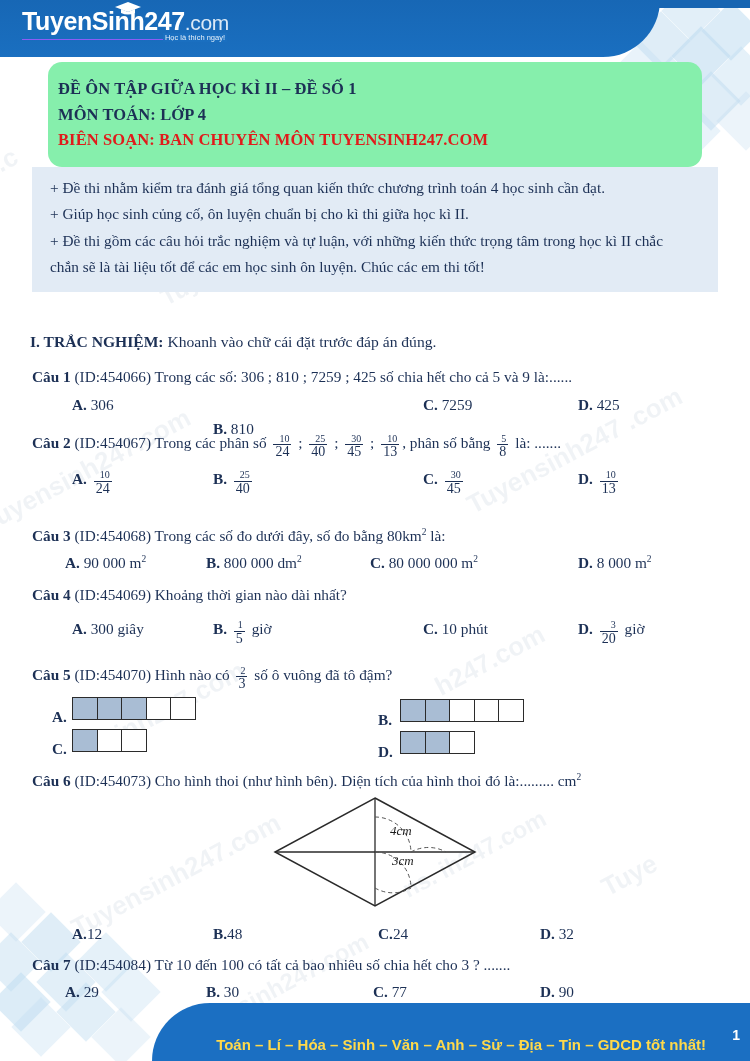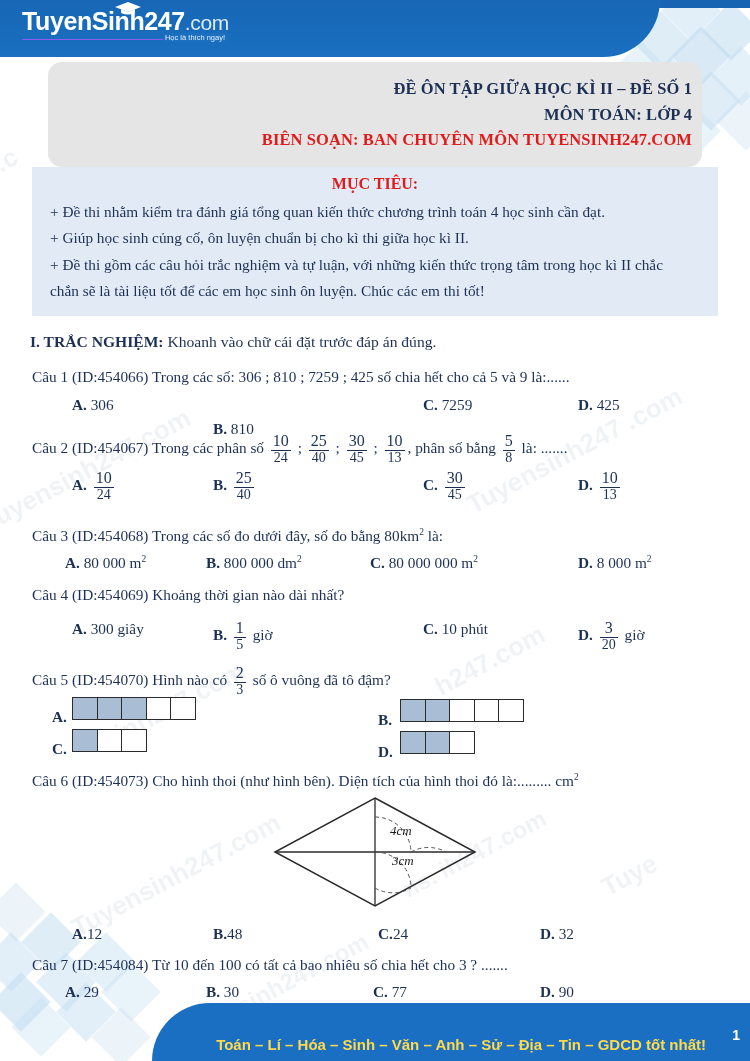--- a/index.html
+++ b/index.html
@@ -58,22 +58,22 @@
     font-family:"Liberation Sans","DejaVu Sans",sans-serif;
     font-weight:bold; color:#0d3a6b; opacity:.055;
     transform:rotate(-28deg); white-space:nowrap;
   }
 
   
   .page { position:relative; z-index:4; }
 
   .title-box {
     position:absolute; top:62px; left:48px; width:654px;
-    background:#e5e5e5; border-radius:14px;
-    padding:14px 10px 14px; text-align:right;
+    background:#86efac; border-radius:14px;
+    padding:14px 10px 14px; text-align:left;
   }
   .title-line {
     font-weight:bold; font-size:16.5px; line-height:1.55; letter-spacing:.1px;
   }
   .title-line.red { color:#e01b1b; font-size:16.5px; }
 
   .goal-box {
     position:absolute; top:167px; left:32px; width:686px;
     background:#e2ebf5; padding:8px 18px 12px;
   }
@@ -82,31 +82,31 @@
     font-size:16px; margin-bottom:6px;
   }
   .goal-line { font-size:15.3px; line-height:1.72; }
 
   .sec-head {
     position:absolute; top:333px; left:30px; font-size:15.6px;
   }
   .sec-head b { font-weight:bold; }
 
   .q { position:absolute; left:32px; width:700px; font-size:15.3px; line-height:1.3; }
-  .q .qlabel { font-weight:normal; }
+  .q .qlabel { font-weight:bold; }
   .opts { position:absolute; left:0; width:700px; font-size:15.3px; }
   .opt { position:absolute; white-space:nowrap; }
   .opt b { font-weight:bold; }
 
   
   .frac {
     display:inline-block; vertical-align:-0.55em; text-align:center;
     margin:0 3px; line-height:1.05;
   }
-  .frac .num { display:block; font-size:16px; padding:0 2px; }
+  .frac .num { display:block; font-size:10px; padding:0 2px;text-align:right; }
   .frac .den { display:block; font-size:14px; border-top:1.2px solid #1c3055; padding:0 2px; }
   sup { font-size:.62em; vertical-align:super; }
 
   
   .gridfig { position:absolute; display:flex; }
   .cell {
     width:26px; height:23px; border:1.4px solid #2b2b2b; margin-left:-1.4px;
     background:#ffffff;
   }
   .cell:first-child { margin-left:0; }
@@ -201,21 +201,20 @@
 
 <div class="page">
 
   <div class="title-box">
     <div class="title-line">ĐỀ ÔN TẬP GIỮA HỌC KÌ II – ĐỀ SỐ 1</div>
     <div class="title-line">MÔN TOÁN: LỚP 4</div>
     <div class="title-line red">BIÊN SOẠN: BAN CHUYÊN MÔN TUYENSINH247.COM</div>
   </div>
 
   <div class="goal-box">
-    <div class="goal-title">MỤC TIÊU:</div>
     <div class="goal-line">+ Đề thi nhằm kiểm tra đánh giá tổng quan kiến thức chương trình toán 4 học sinh cần đạt.</div>
     <div class="goal-line">+ Giúp học sinh củng cố, ôn luyện chuẩn bị cho kì thi giữa học kì II.</div>
     <div class="goal-line">+ Đề thi gồm các câu hỏi trắc nghiệm và tự luận, với những kiến thức trọng tâm trong học kì II chắc</div>
     <div class="goal-line">chắn sẽ là tài liệu tốt để các em học sinh ôn luyện. Chúc các em thi tốt!</div>
   </div>
 
   <div class="sec-head">
     <b>I. TRẮC NGHIỆM:</b><span> Khoanh vào chữ cái đặt trước đáp án đúng.</span>
   </div>
 
@@ -239,21 +238,21 @@
     <span class="opt" style="left:213px;"><b>B.</b> <span class="frac"><span class="num">25</span><span class="den">40</span></span></span>
     <span class="opt" style="left:423px;"><b>C.</b> <span class="frac"><span class="num">30</span><span class="den">45</span></span></span>
     <span class="opt" style="left:578px;"><b>D.</b> <span class="frac"><span class="num">10</span><span class="den">13</span></span></span>
   </div>
 
   <div class="q" style="top:526px;">
     <span class="qlabel">Câu 3</span>
     <span>(ID:454068)</span><span> Trong các số đo dưới đây, số đo bằng 80km</span><sup>2</sup><span> là:</span>
   </div>
   <div class="opts" style="top:554px;">
-    <span class="opt" style="left:65px;"><b>A.</b> <span>80 000 m</span><sup>2</sup></span>
+    <span class="opt" style="left:65px;"><b>A.</b> <span>90 000 m</span><sup>2</sup></span>
     <span class="opt" style="left:206px;"><b>B.</b> <span>800 000 dm</span><sup>2</sup></span>
     <span class="opt" style="left:370px;"><b>C.</b> <span>80 000 000 m</span><sup>2</sup></span>
     <span class="opt" style="left:578px;"><b>D.</b> <span>8 000 m</span><sup>2</sup></span>
   </div>
 
   <div class="q" style="top:585px;">
     <span class="qlabel">Câu 4</span>
     <span>(ID:454069)</span><span> Khoảng thời gian nào dài nhất?</span>
   </div>
   <div class="opts" style="top:620px;">

